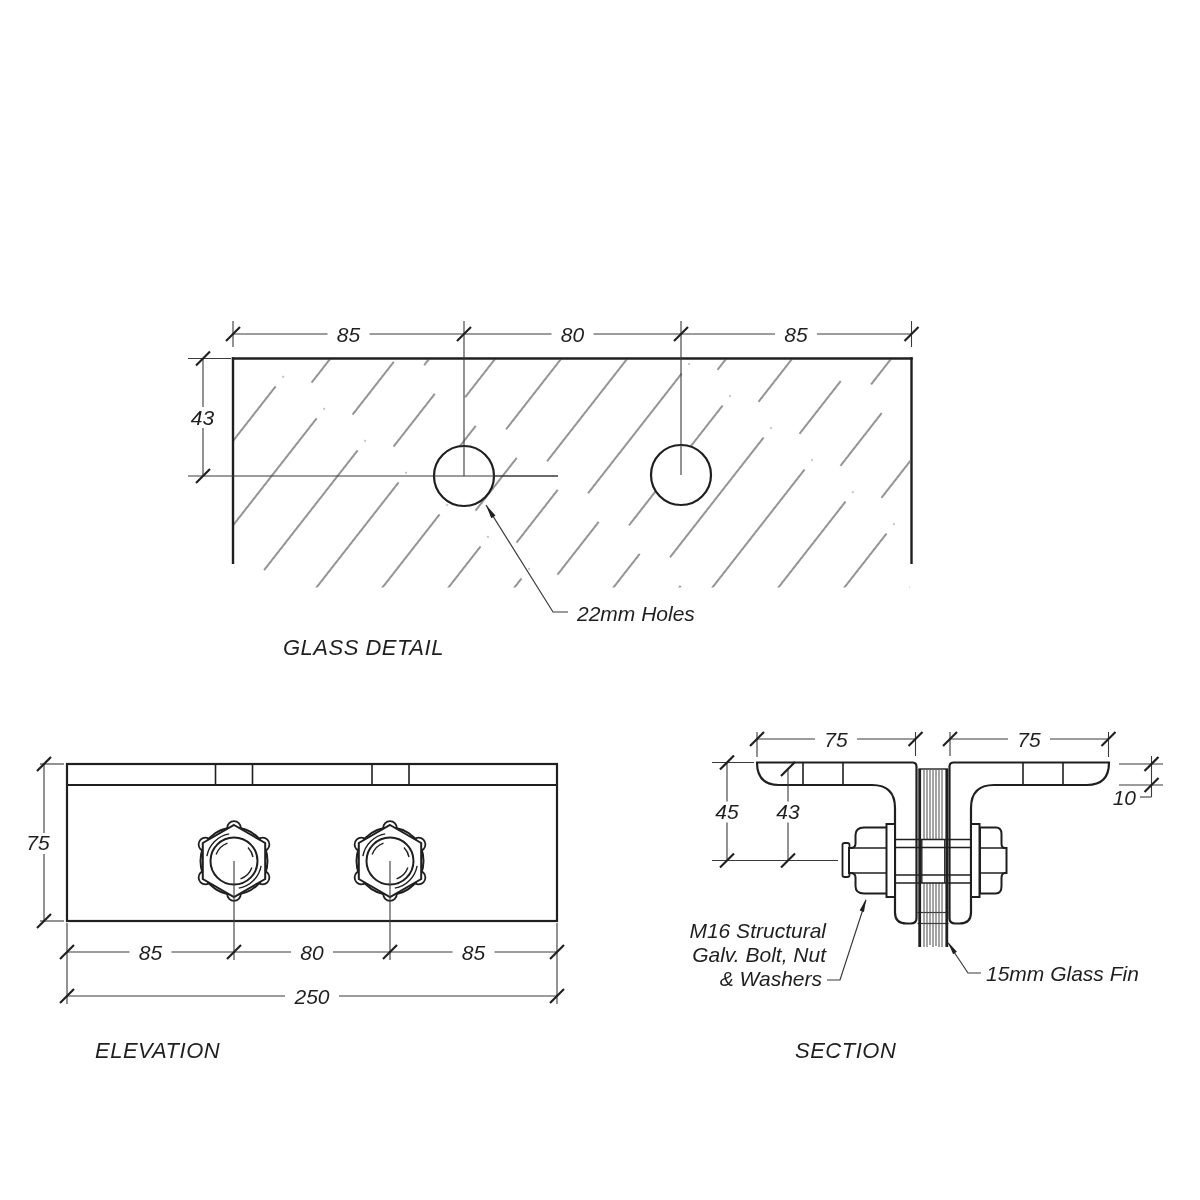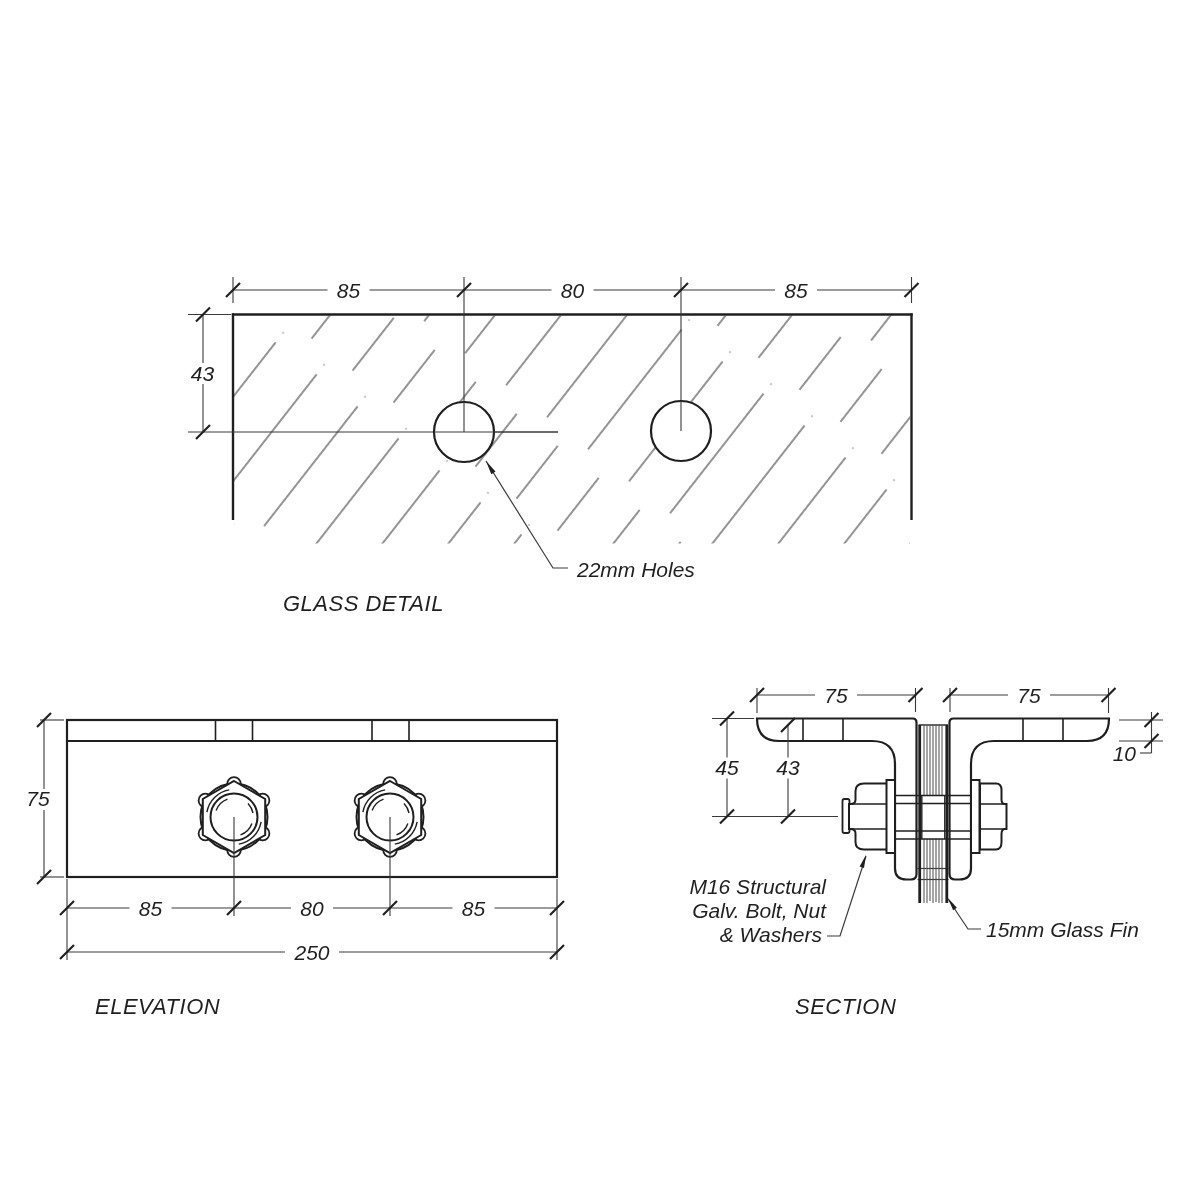--- a/index.html
+++ b/index.html
@@ -1,16 +1,16 @@
 <!DOCTYPE html>
 <html><head>
 <meta charset="utf-8">
 <style>
   html,body{margin:0;padding:0;background:#ffffff;}
-  .page{position:relative;width:1200px;height:1140px;background:#ffffff;overflow:hidden;}
+  .page{position:relative;width:1200px;height:1140px;background:#ffffff;overflow:hidden;margin-top:44px;}
   svg{display:block;}
   text{font-family:"Liberation Sans","DejaVu Sans",sans-serif;font-style:italic;fill:#1f1f1f;}
   .dim{font-size:21px;}
   .ttl{font-size:22px;letter-spacing:.5px;}
   .note{font-size:21px;}
 </style>
 </head>
 <body>
 
 <div class="page">

